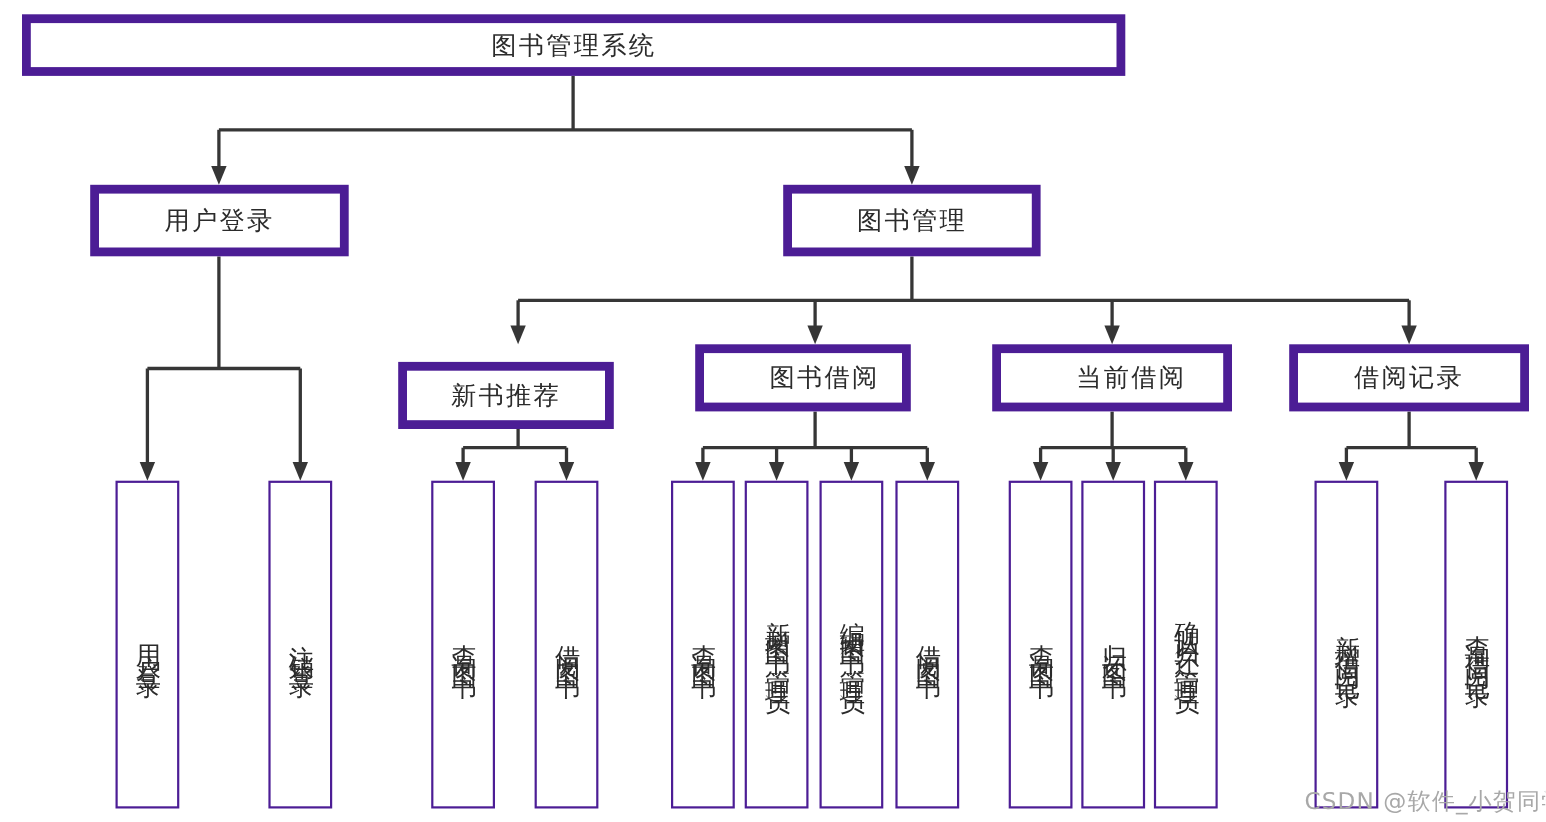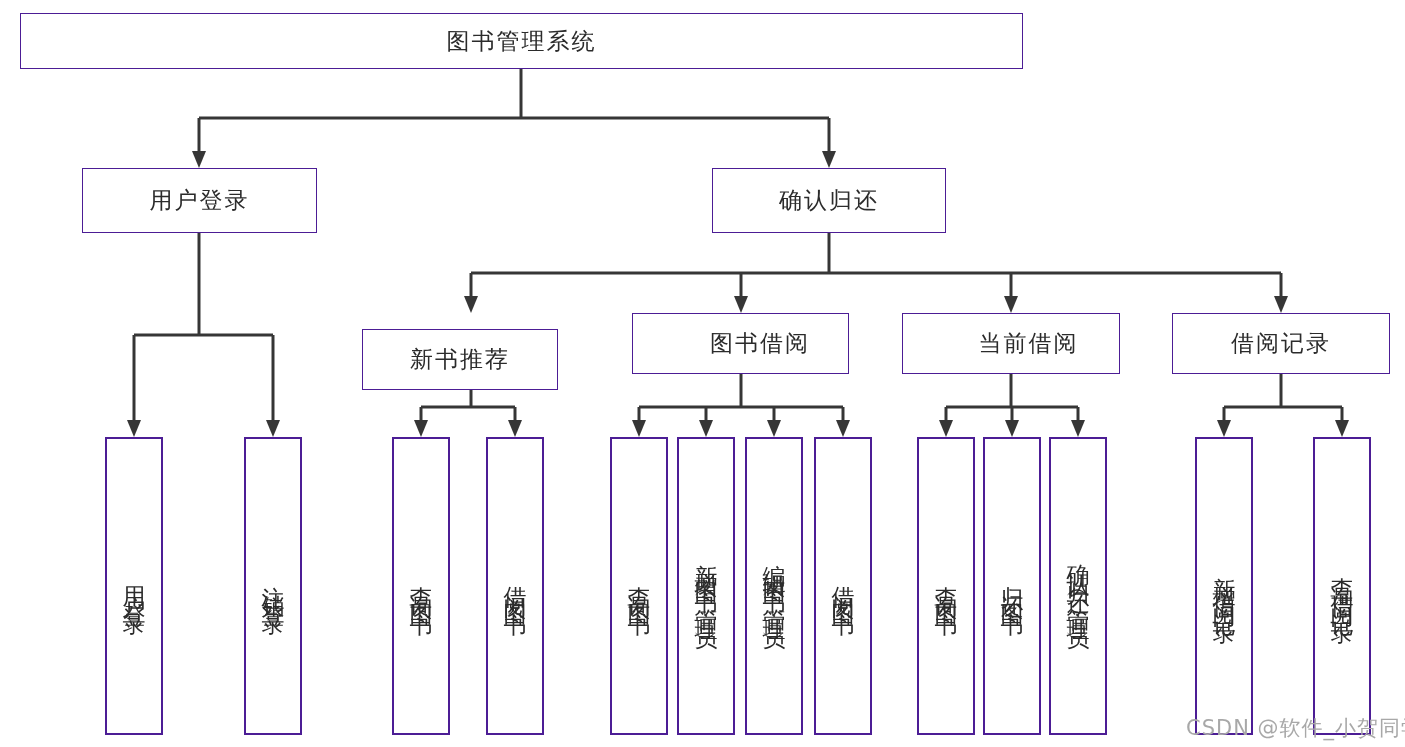--- a/index.html
+++ b/index.html
@@ -16,21 +16,21 @@
     left: 0; top: 0;
     width: 1405px; height: 747px;
     z-index: 1;
   }
   svg.connectors line { stroke: #363636; stroke-width: 3; }
   svg.connectors polygon { fill: #363636; }
   .node {
     position: absolute;
     box-sizing: border-box;
     background: #ffffff;
-    border: 1px solid #4c1d95;
+    border: 8px solid #4c1d95;
     color: #2b2b2b;
     display: flex;
     align-items: center;
     justify-content: center;
     z-index: 2;
     text-align: center;
   }
   .node.hlabel {
     font-size: 23px;
     letter-spacing: 2px;
@@ -132,24 +132,24 @@
       <line x1="1224" y1="407" x2="1224" y2="422"></line>
       <polygon points="1217,420 1231,420 1224,437"></polygon>
       <line x1="1342" y1="407" x2="1342" y2="422"></line>
       <polygon points="1335,420 1349,420 1342,437"></polygon>
     </g>
   </svg>
 
   <div class="node hlabel" style="left:20px; top:13px; width:1003px; height:56px;">图书管理系统</div>
 
   <div class="node hlabel" style="left:82px; top:168px; width:235px; height:65px;">用户登录</div>
-  <div class="node hlabel" style="left:712px; top:168px; width:234px; height:65px;">确认归还</div>
+  <div class="node hlabel" style="left:712px; top:168px; width:234px; height:65px;">图书管理</div>
 
   <div class="node hlabel" style="left:362px; top:329px; width:196px; height:61px;text-align:center;">新书推荐</div>
-  <div class="node hlabel" style="left:632px; top:313px; width:217px; height:61px;padding-left:39px;">图书借阅</div>
+  <div class="node hlabel" style="left:632px; top:313px; width:196px; height:61px;padding-left:39px;">图书借阅</div>
   <div class="node hlabel" style="left:902px; top:313px; width:218px; height:61px;padding-left:35px;">当前借阅</div>
   <div class="node hlabel" style="left:1172px; top:313px; width:218px; height:61px;">借阅记录</div>
 
   <div class="node leaf" style="left:105px; top:437px; width:58px; height:298px;">用户登录</div>
   <div class="node leaf" style="left:244px; top:437px; width:58px; height:298px;">注销登录</div>
 
   <div class="node leaf" style="left:392px; top:437px; width:58px; height:298px;">查询图书</div>
   <div class="node leaf" style="left:486px; top:437px; width:58px; height:298px;">借阅图书</div>
 
   <div class="node leaf" style="left:610px; top:437px; width:58px; height:298px;">查询图书</div>

